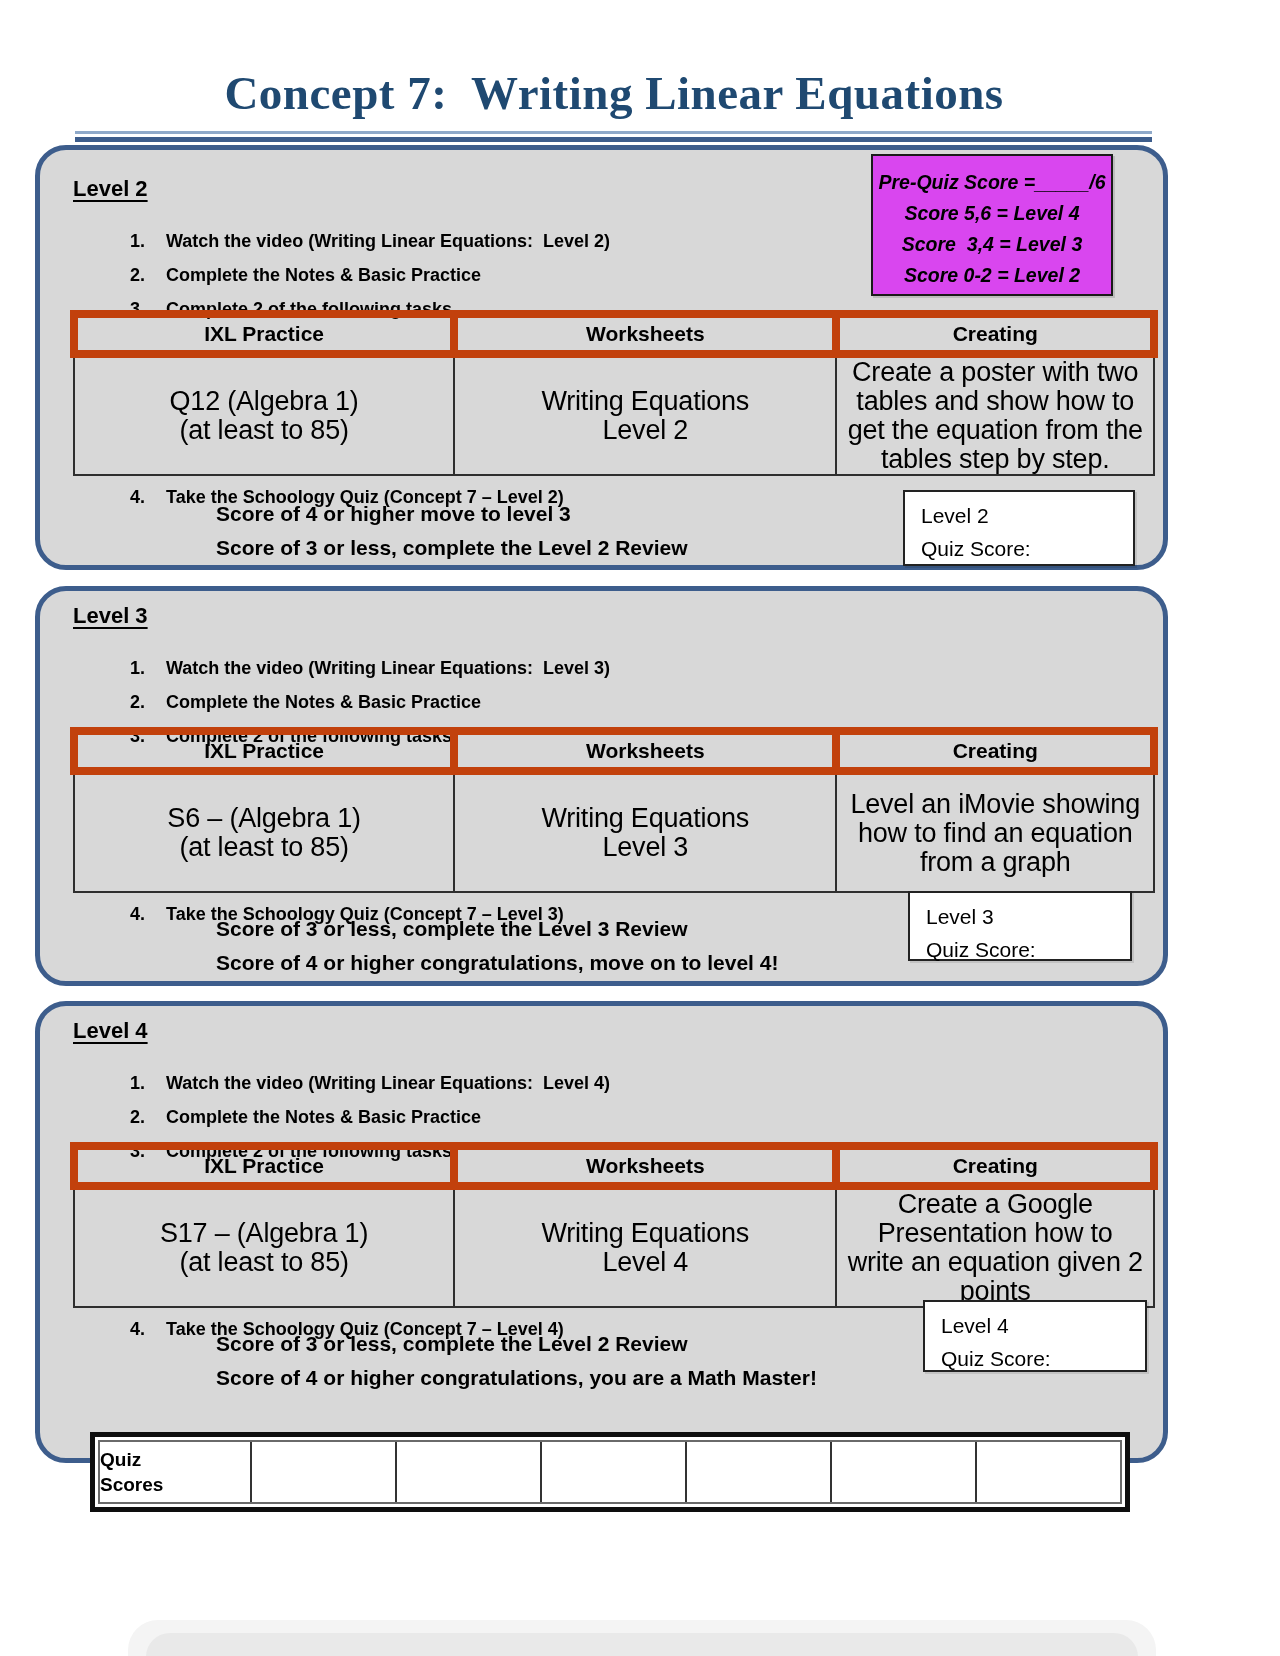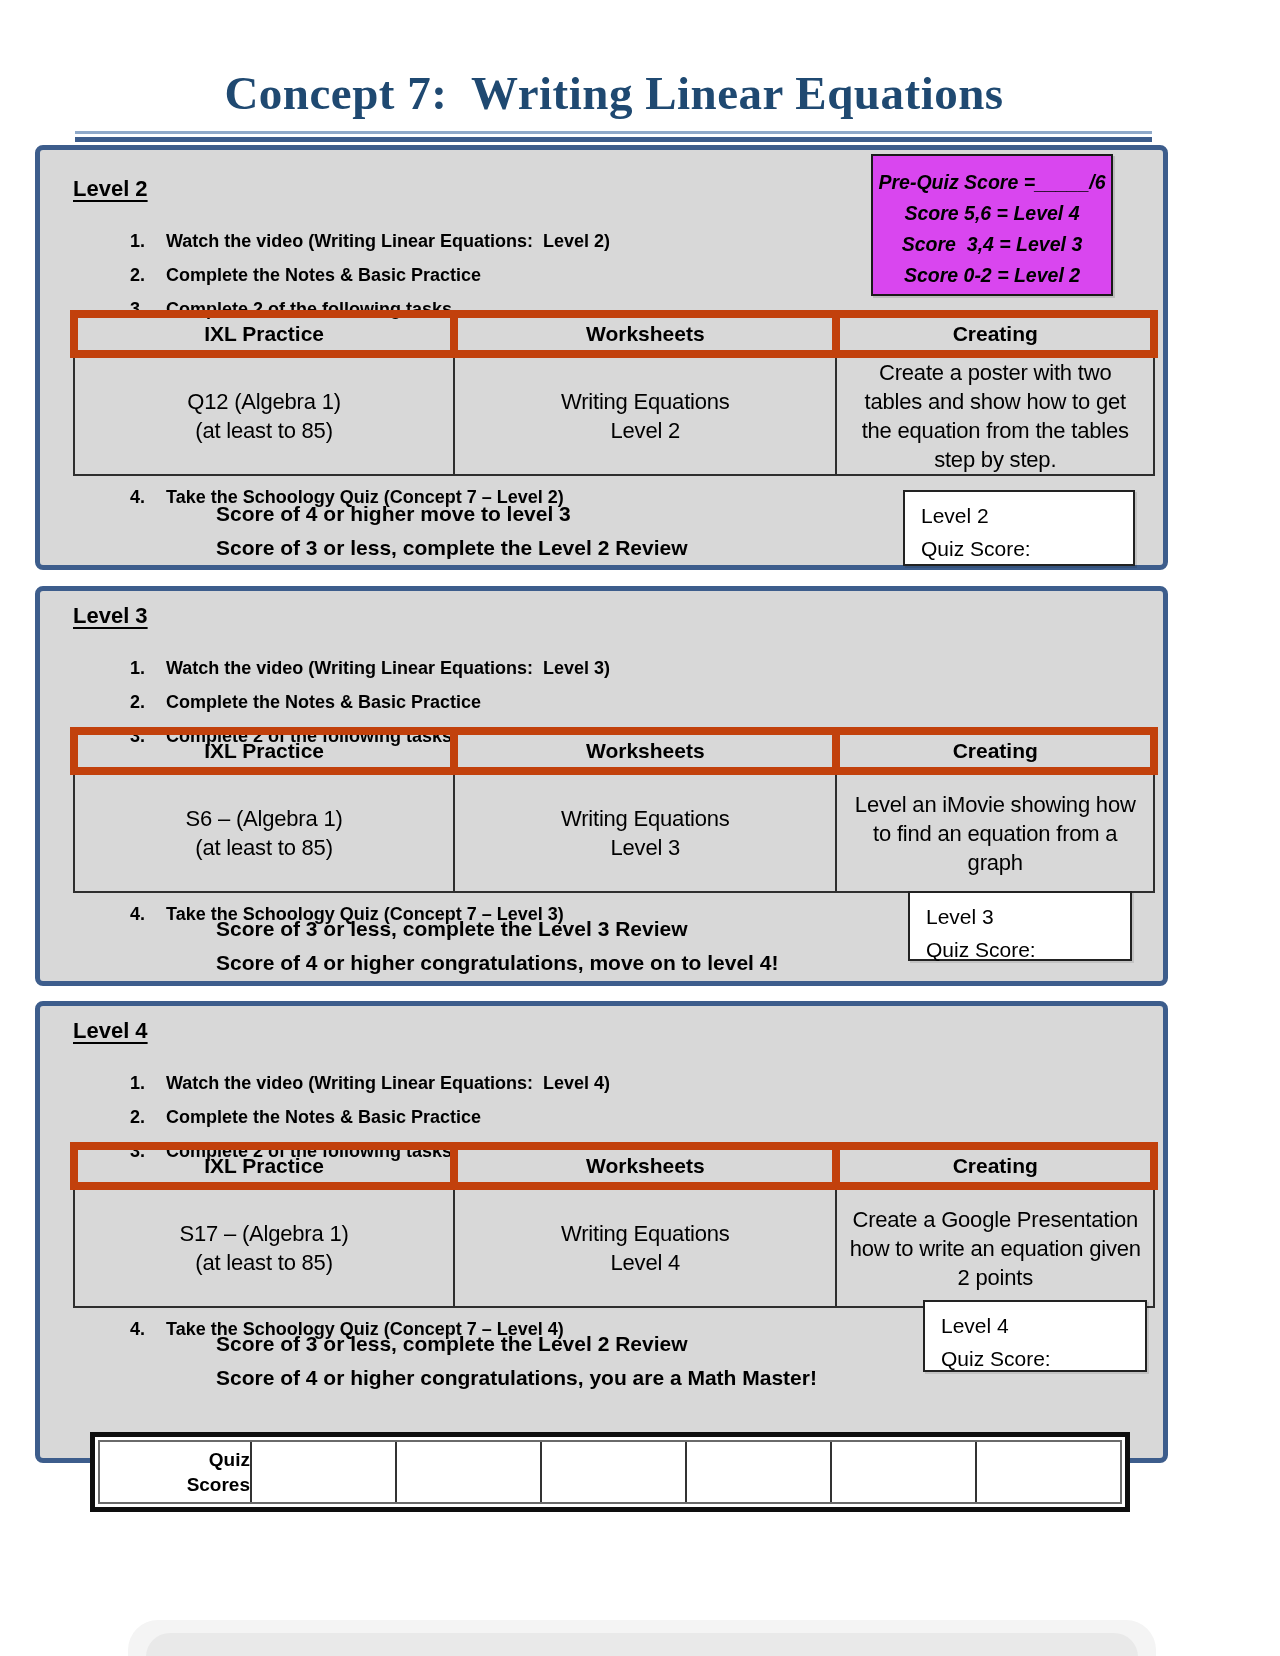--- a/index.html
+++ b/index.html
@@ -13,21 +13,21 @@
     position:absolute; top:66px; left:0; width:1228px; text-align:center;
     font-family:"Liberation Serif", serif; font-weight:bold;
     font-size:47px; color:#1f4971; white-space:pre; letter-spacing:0.5px;
   }
   .rule-light { position:absolute; left:75px; top:131px; width:1077px; border-top:3px solid #8fa9c9; }
   .rule-dark  { position:absolute; left:75px; top:137px; width:1077px; border-top:5px solid #3d5d8c; }
 
   
   .panel {
     position:absolute; left:35px; width:1133px; box-sizing:border-box;
-    background:#d8d8d8; border:5px solid #3d5d8c; border-radius:8px;
+    background:#d8d8d8; border:5px solid #3d5d8c; border-radius:31px;
   }
   .panel-2 { top:145px;  height:425px; }
   .panel-3 { top:586px;  height:400px; }
   .panel-4 { top:1001px; height:462px; }
 
   .r { position:absolute; white-space:pre; }
   .level-label { left:33px; font-size:22px; font-weight:bold; text-decoration:underline; text-underline-offset:4px; text-decoration-thickness:2px; }
   .step { left:70px; font-size:18px; font-weight:bold; }
   .step .num { display:inline-block; width:36px; }
   .sub  { left:176px; font-size:21px; font-weight:bold; }
@@ -35,21 +35,21 @@
   
   .task-table {
     position:absolute; left:30px; width:1088px;
     border-collapse:collapse; table-layout:fixed; text-align:center;
   }
   .task-table th {
     border:8px solid #c2410c; font-size:21px; font-weight:bold;
     height:30px; padding:1px;
   }
   .task-table td {
-    border:2px solid #2e2e2e; font-size:22px; font-weight:normal;
+    border:2px solid #2e2e2e; font-size:27px; font-weight:normal;
     height:116px; padding:0 10px; vertical-align:middle; letter-spacing:-0.2px; line-height:29px;
   }
 
   
   .pre-quiz-box {
     position:absolute; left:831px; top:4px; width:242px; height:142px; box-sizing:border-box;
     background:#d946ef; border:2px solid #1a1a1a; text-align:center;
     padding-top:11px; box-shadow:2px 2px 0 rgba(0,0,0,0.12);
   }
   .pre-quiz-line { font-size:19.5px; font-weight:bold; font-style:italic; line-height:31px; white-space:pre; }
@@ -68,21 +68,21 @@
   .score-outer {
     position:absolute; left:90px; top:1432px; width:1040px; height:80px;
     box-sizing:border-box; border:5px solid #0e0e0e; padding:3px; background:#fff;
   }
   .score-inner {
     width:100%; height:100%; box-sizing:border-box;
     border:2px solid #6a6a6a; display:flex;
   }
   .score-label {
     width:152px; box-sizing:border-box; border-right:2px solid #333;
-    display:flex; flex-direction:column; justify-content:center; align-items:flex-end;
+    display:flex; flex-direction:column; justify-content:center; align-items:flex-start;
     font-size:19px; font-weight:bold; line-height:25px;
   }
   .score-cell { flex:1; border-right:2px solid #333; }
   .score-cell:last-child { border-right:none; }
 
   
   .page-edge-outer { position:absolute; left:128px; top:1620px; width:1028px; height:70px; background:#f4f4f4; border-radius:30px; }
   .page-edge-inner { position:absolute; left:146px; top:1633px; width:992px; height:56px; background:#e9e9e9; border-radius:24px; }
 </style>
 </head>

